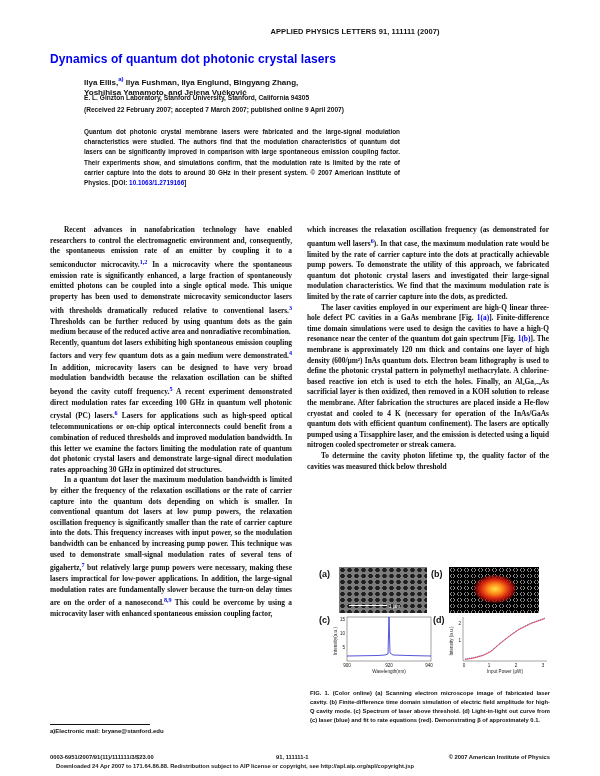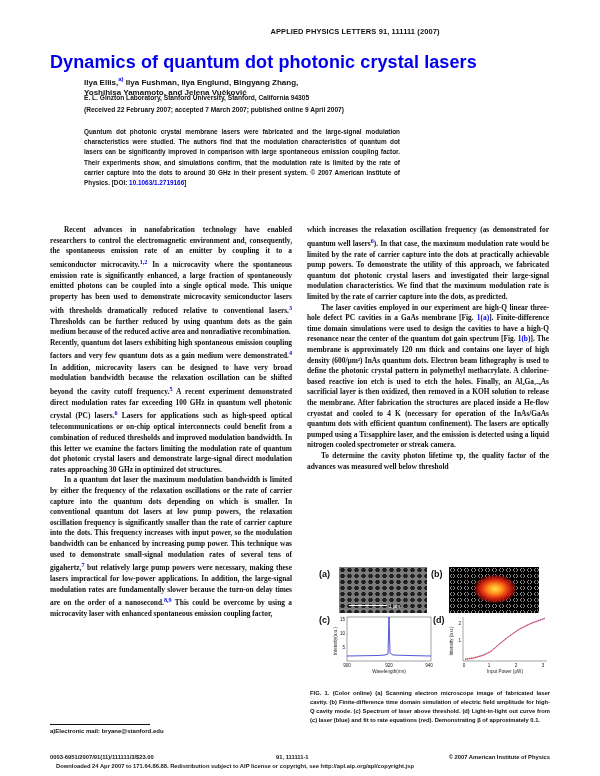--- a/index.html
+++ b/index.html
@@ -8,21 +8,21 @@
     font-family: "Liberation Serif", serif; color: #111;
   }
   .abs { position: absolute; }
   .journal-header {
     left: 0; width: 600px; top: 27px; text-align: center;
     font-family: "Liberation Sans", sans-serif; font-size: 7.5px; font-weight: bold; letter-spacing: 0.1px;
     padding-left: 110px; box-sizing: border-box;
   }
   .title {
     left: 50px; top: 52px; font-family: "Liberation Sans", sans-serif; font-weight: bold;
-    font-size: 18px; color: #0000ee; letter-spacing: 0.1px;
+    font-size: 12px; color: #0000ee; letter-spacing: 0.1px;
   }
   .authors {
     left: 84px; top: 74px; width: 270px; font-family: "Liberation Sans", sans-serif;
     font-size: 8px; font-weight: bold; line-height: 10px;
   }
   .authors sup { color: #0000ee; font-size: 6px; }
   .affil {
     left: 84px; top: 94px; font-family: "Liberation Sans", sans-serif; font-size: 6.6px; font-weight: bold;
   }
   .received {
@@ -96,21 +96,21 @@
 
 <div class="abs col col-left">
   <p><span>Recent advances in nanofabrication technology have enabled researchers to control the electromagnetic environment and, consequently, the spontaneous emission rate of an emitter by coupling it to a semiconductor microcavity.</span><sup class="cite">1,2</sup><span> In a microcavity where the spontaneous emission rate is significantly enhanced, a large fraction of spontaneously emitted photons can be coupled into a single optical mode. This unique property has been used to demonstrate microcavity semiconductor lasers with thresholds dramatically reduced relative to conventional lasers.</span><sup class="cite">3</sup><span> Thresholds can be further reduced by using quantum dots as the gain medium because of the reduced active area and nonradiative recombination.</span></p>
   <p class="noindent"><span>Recently, quantum dot lasers exhibiting high spontaneous emission coupling factors and very few quantum dots as a gain medium were demonstrated.</span><sup class="cite">4</sup><span> In addition, microcavity lasers can be designed to have very broad modulation bandwidth because the relaxation oscillation can be shifted beyond the cavity cutoff frequency.</span><sup class="cite">5</sup><span> A recent experiment demonstrated direct modulation rates far exceeding 100 GHz in quantum well photonic crystal (PC) lasers.</span><sup class="cite">6</sup><span> Lasers for applications such as high-speed optical telecommunications or on-chip optical interconnects could benefit from a combination of reduced thresholds and improved modulation bandwidth. In this letter we examine the factors limiting the modulation rate of quantum dot photonic crystal lasers and demonstrate large-signal direct modulation rates approaching 30 GHz in optimized dot structures.</span></p>
   <p><span>In a quantum dot laser the maximum modulation bandwidth is limited by either the frequency of the relaxation oscillations or the rate of carrier capture into the quantum dots depending on which is smaller. In conventional quantum dot lasers at low pump powers, the relaxation oscillation frequency is significantly smaller than the rate of carrier capture into the dots. This frequency increases with input power, so the modulation bandwidth can be enhanced by increasing pump power. This technique was used to demonstrate small-signal modulation rates of several tens of gigahertz,</span><sup class="cite">7</sup><span> but relatively large pump powers were necessary, making these lasers impractical for low-power applications. In addition, the large-signal modulation rates are fundamentally slower because the turn-on delay times are on the order of a nanosecond.</span><sup class="cite">8,9</sup><span> This could be overcome by using a microcavity laser with enhanced spontaneous emission coupling factor,</span></p>
 </div>
 
 <div class="abs col col-right">
   <p class="noindent"><span>which increases the relaxation oscillation frequency (as demonstrated for quantum well lasers</span><sup class="cite">6</sup><span>). In that case, the maximum modulation rate would be limited by the rate of carrier capture into the dots at practically achievable pump powers. To demonstrate the utility of this approach, we fabricated quantum dot photonic crystal lasers and investigated their large-signal modulation characteristics. We find that the maximum modulation rate is limited by the rate of carrier capture into the dots, as predicted.</span></p>
   <p><span>The laser cavities employed in our experiment are high-Q linear three-hole defect PC cavities in a GaAs membrane [Fig. </span><span class="cite">1(a)</span><span>]. Finite-difference time domain simulations were used to design the cavities to have a high-Q resonance near the center of the quantum dot gain spectrum [Fig. </span><span class="cite">1(b)</span><span>]. The membrane is approximately 120 nm thick and contains one layer of high density (600/μm²) InAs quantum dots. Electron beam lithography is used to define the photonic crystal pattern in polymethyl methacrylate. A chlorine-based reactive ion etch is used to etch the holes. Finally, an AlₓGa₁₋ₓAs sacrificial layer is then oxidized, then removed in a KOH solution to release the membrane. After fabrication the structures are placed inside a He-flow cryostat and cooled to 4 K (necessary for operation of the InAs/GaAs quantum dots with efficient quantum confinement). The lasers are optically pumped using a Ti:sapphire laser, and the emission is detected using a liquid nitrogen cooled spectrometer or streak camera.</span></p>
-  <p><span>To determine the cavity photon lifetime τp, the quality factor of the advances was measured well below threshold</span></p>
+  <p><span>To determine the cavity photon lifetime τp, the quality factor of the cavities was measured thick below threshold</span></p>
 </div>
 
 <div class="abs figure">
   <span class="panel-label" style="left:2px;top:4px">(a)</span>
   <div class="sem">
     <div class="sem-bar"></div>
     <span class="sem-text">1 μm</span>
   </div>
   <span class="panel-label" style="left:114px;top:4px">(b)</span>
   <div class="mode">

